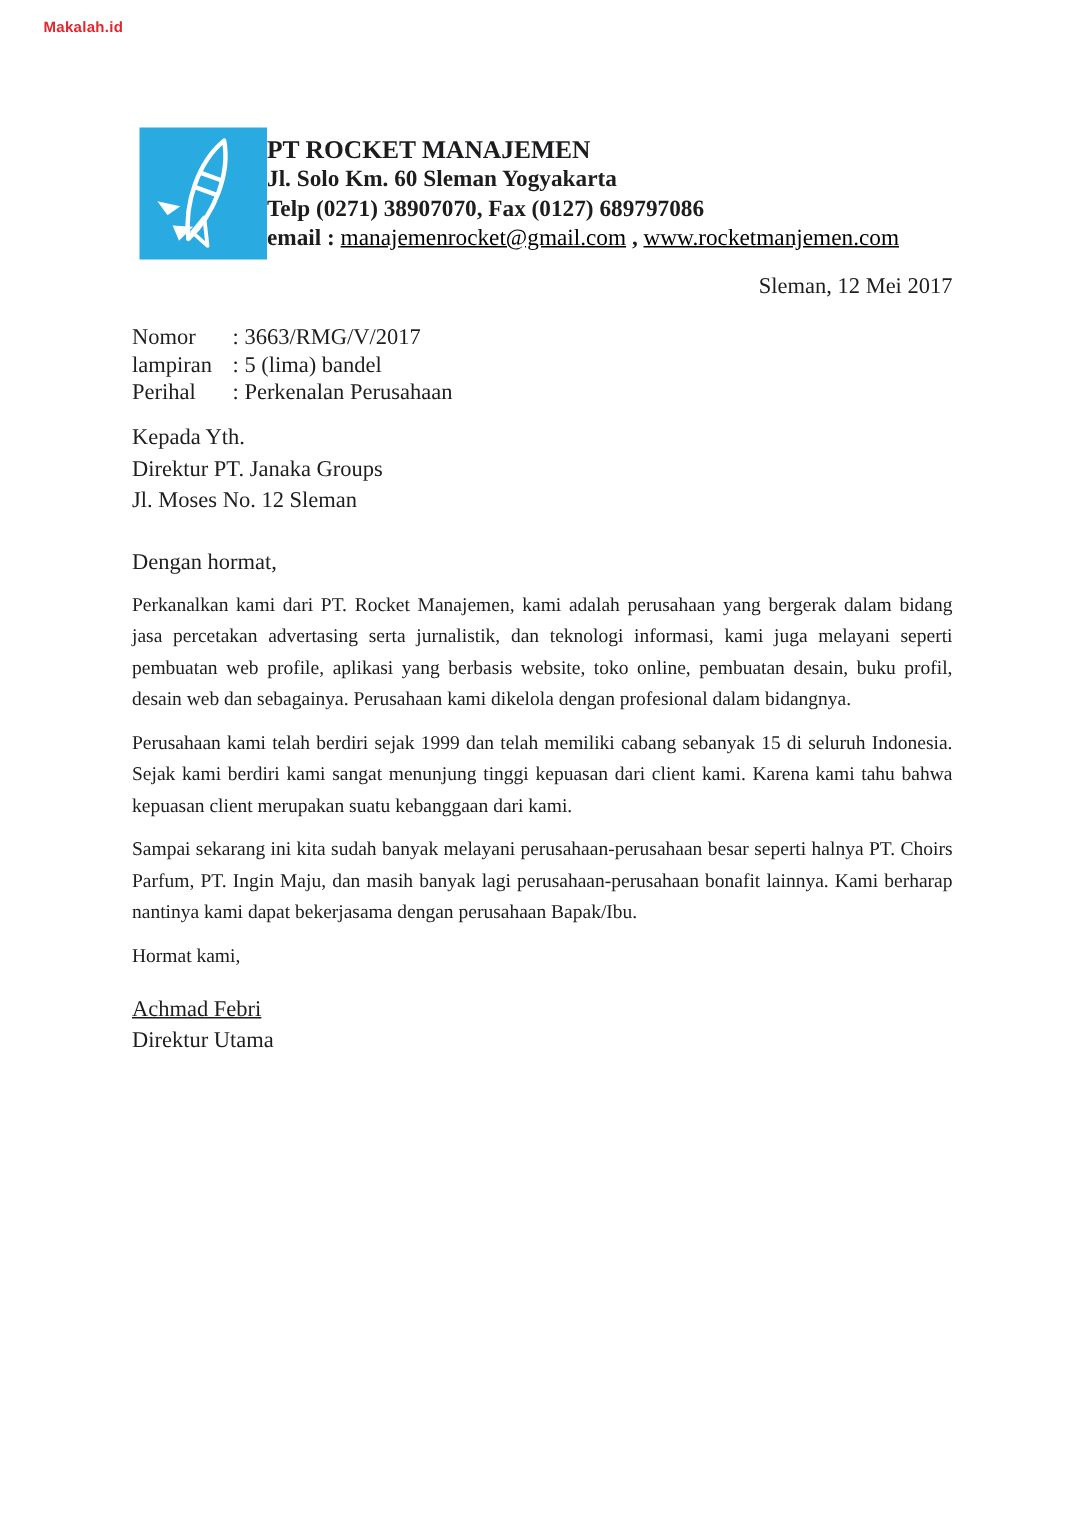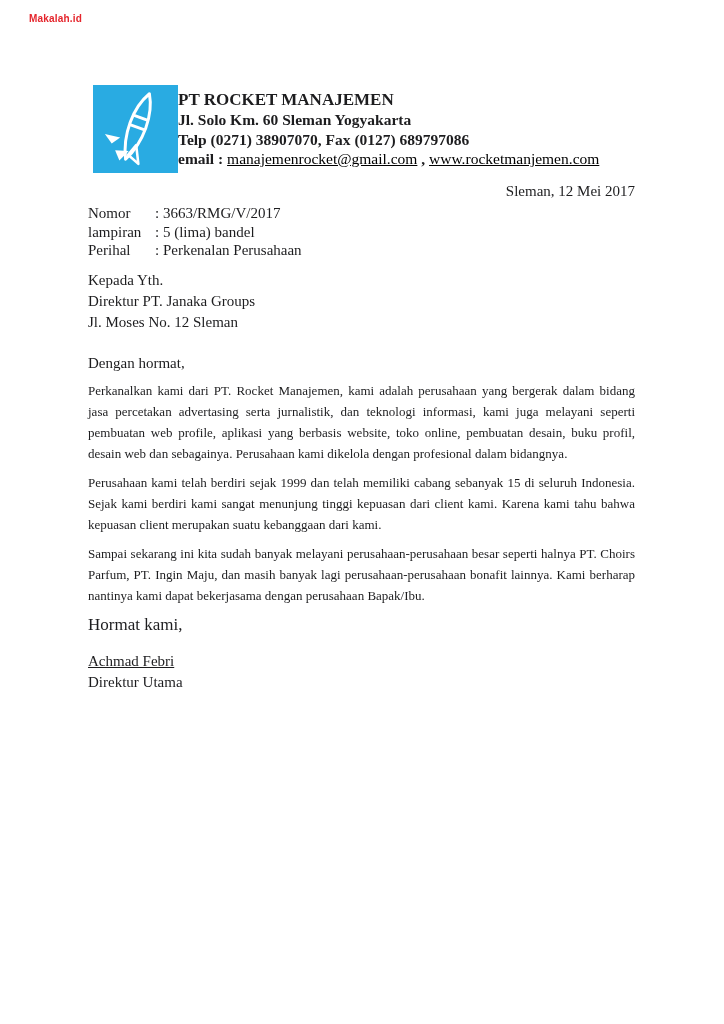--- a/index.html
+++ b/index.html
@@ -30,30 +30,30 @@
     flex: 1; text-align: left; font-weight: bold;
     font-size: 15.5px; line-height: 19.5px; padding-top: 4px;
   }
   .company { font-size: 17px; line-height: 21px; }
   .hlink {
     color: #000000; text-decoration: underline;
     font-weight: normal; cursor: pointer;
   }
   .sep { font-weight: bold; }
   .date-line { text-align: right; margin-top: 10px; font-size: 15px; }
-  .meta { margin-top: 4px; font-size: 15px; line-height: 18.5px; }
+  .meta { margin-top: 16px; font-size: 15px; line-height: 18.5px; }
   .meta-label { display: inline-block; width: 67px; }
   .recipient { margin-top: 10px; font-size: 15px; line-height: 21px; }
   .salutation { margin-top: 20px; font-size: 15px; line-height: 21px; }
   .body-par {
     margin: 8px 0 0 0; font-size: 13px; line-height: 21px;
   }
   .body-par.first { margin-top: 6px; }
   .justify { text-align: justify; }
-  .closing-pre { margin-top: 8px; font-size: 17px; line-height: 21px; }
+  .closing-pre { margin-top: 8px; font-size: 13px; line-height: 21px; }
   .sig-name {
     margin-top: 16px; font-size: 15px; line-height: 21px;
     text-decoration: underline;
   }
   .sig-title { font-size: 15px; line-height: 21px; }
 </style>
 </head>
 <body>
 
 <div class="watermark">Makalah.id</div>

